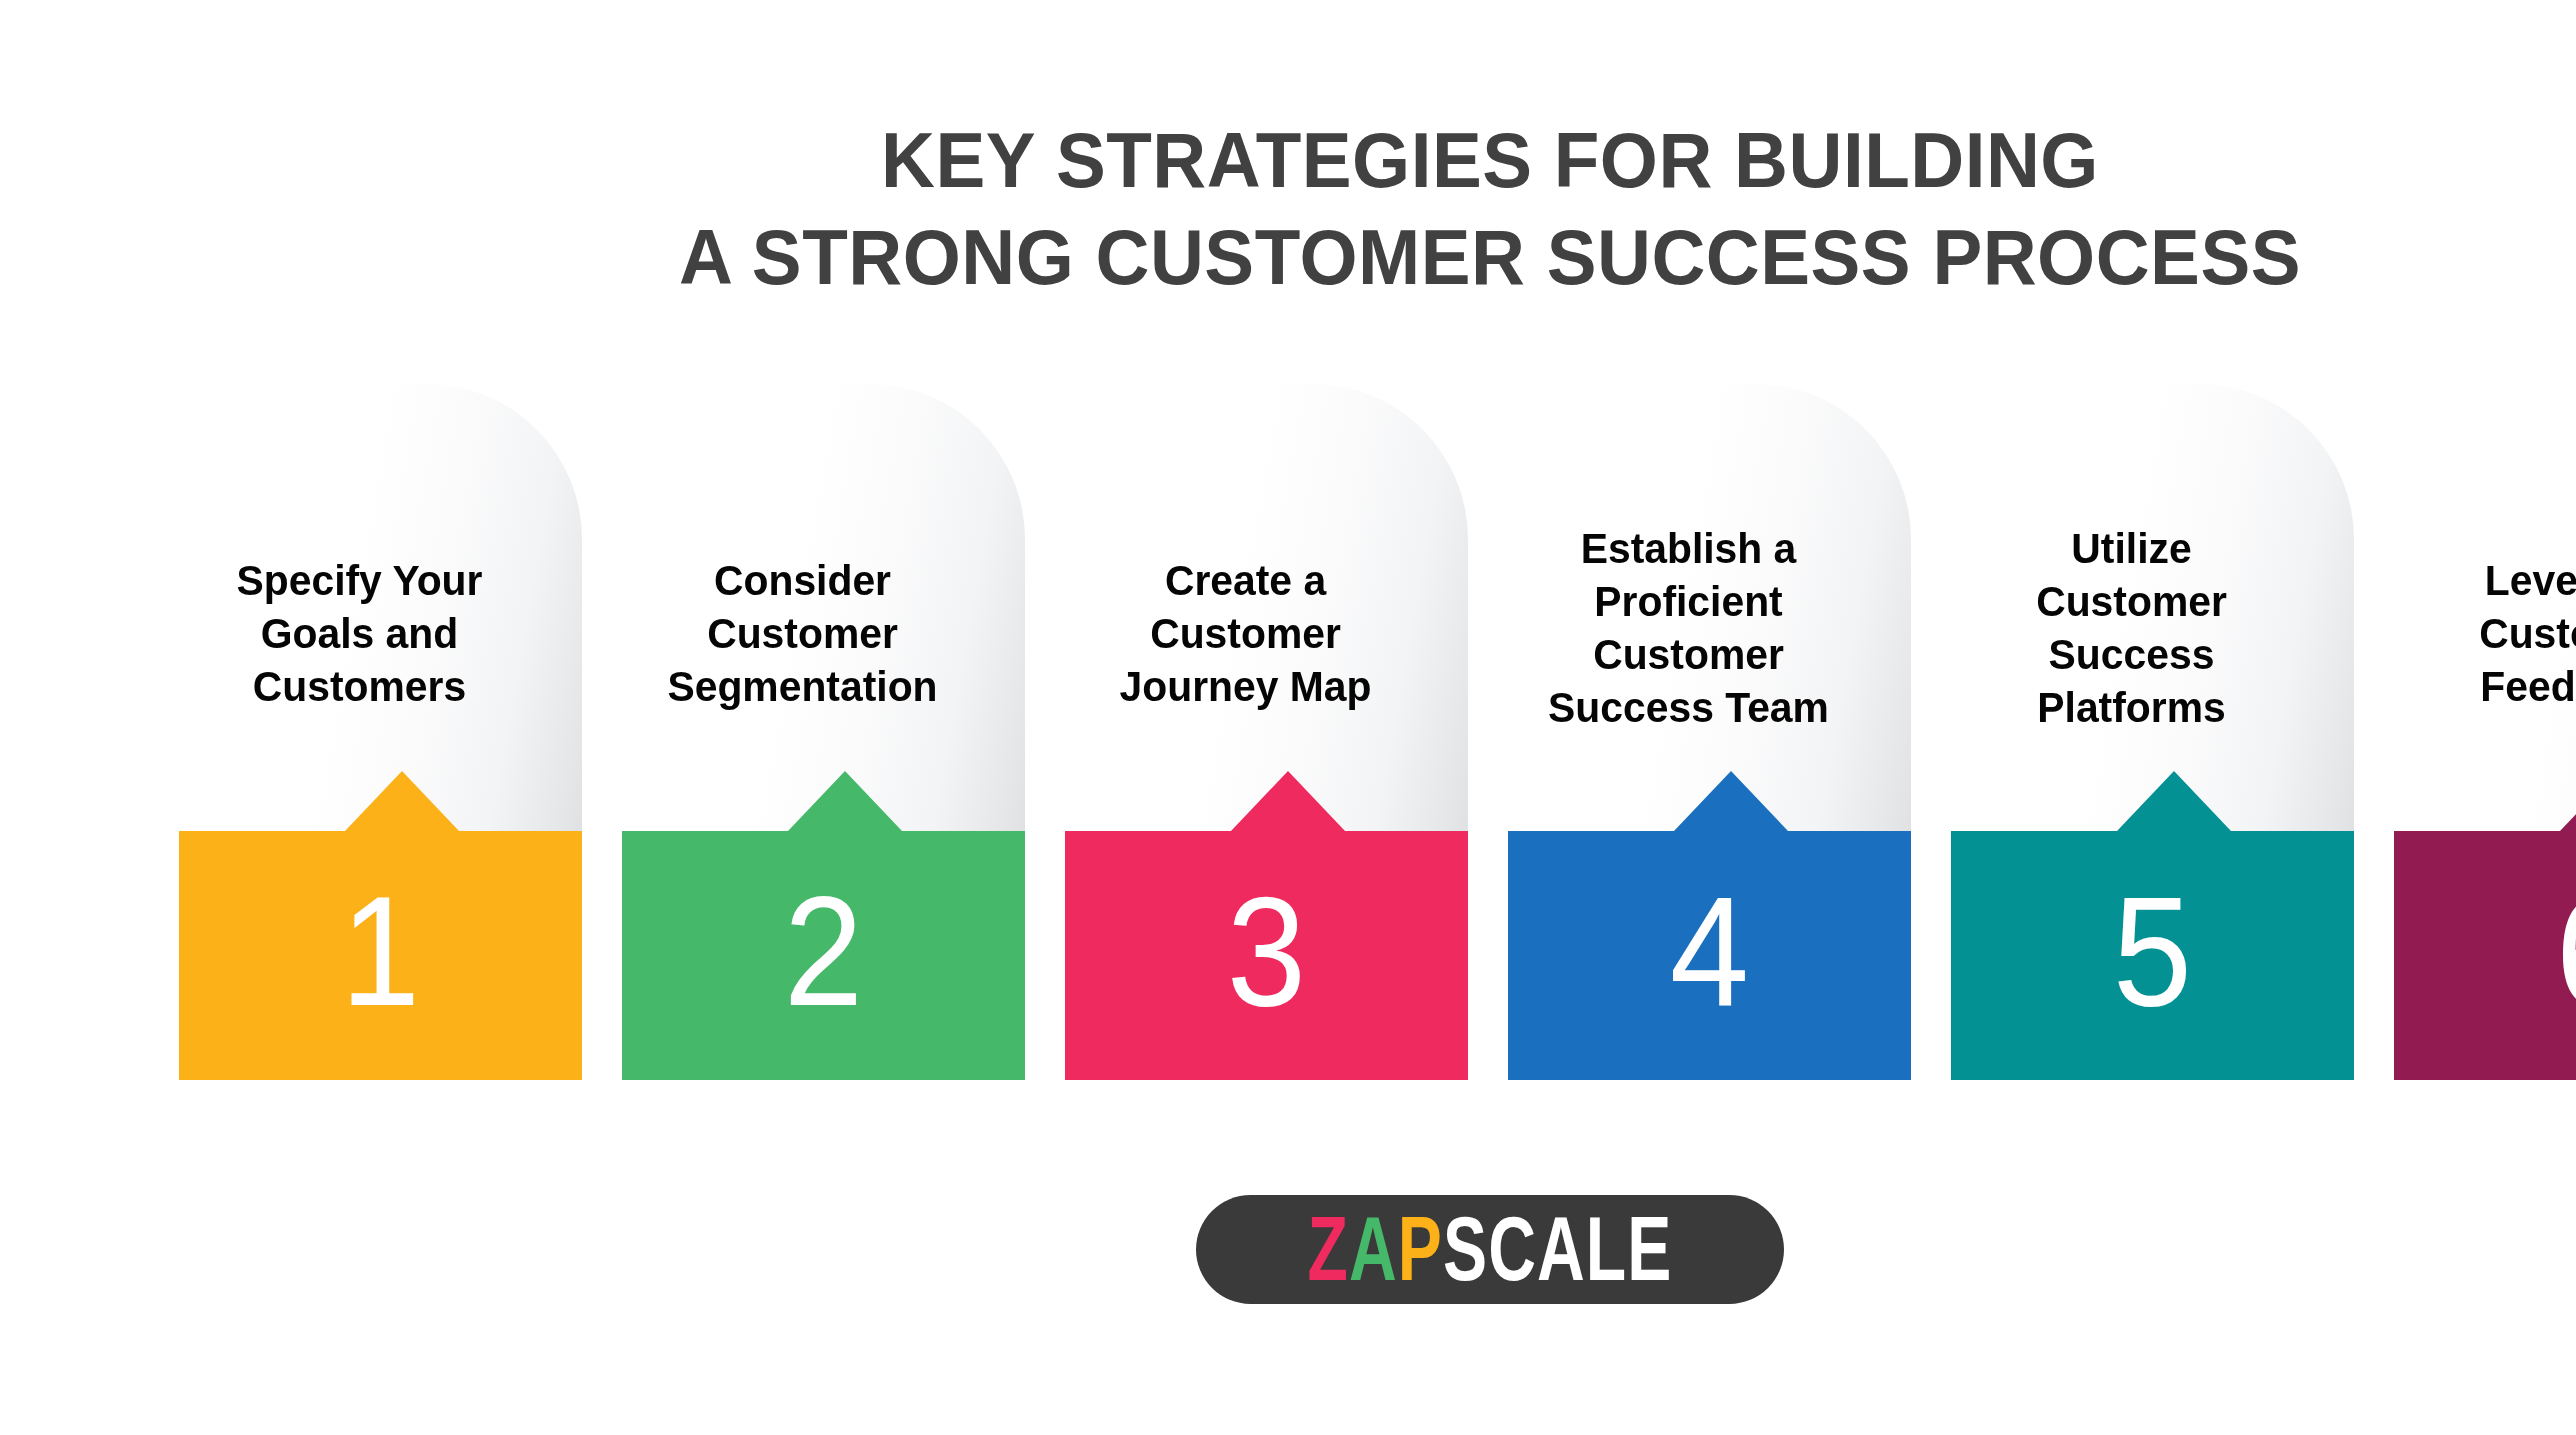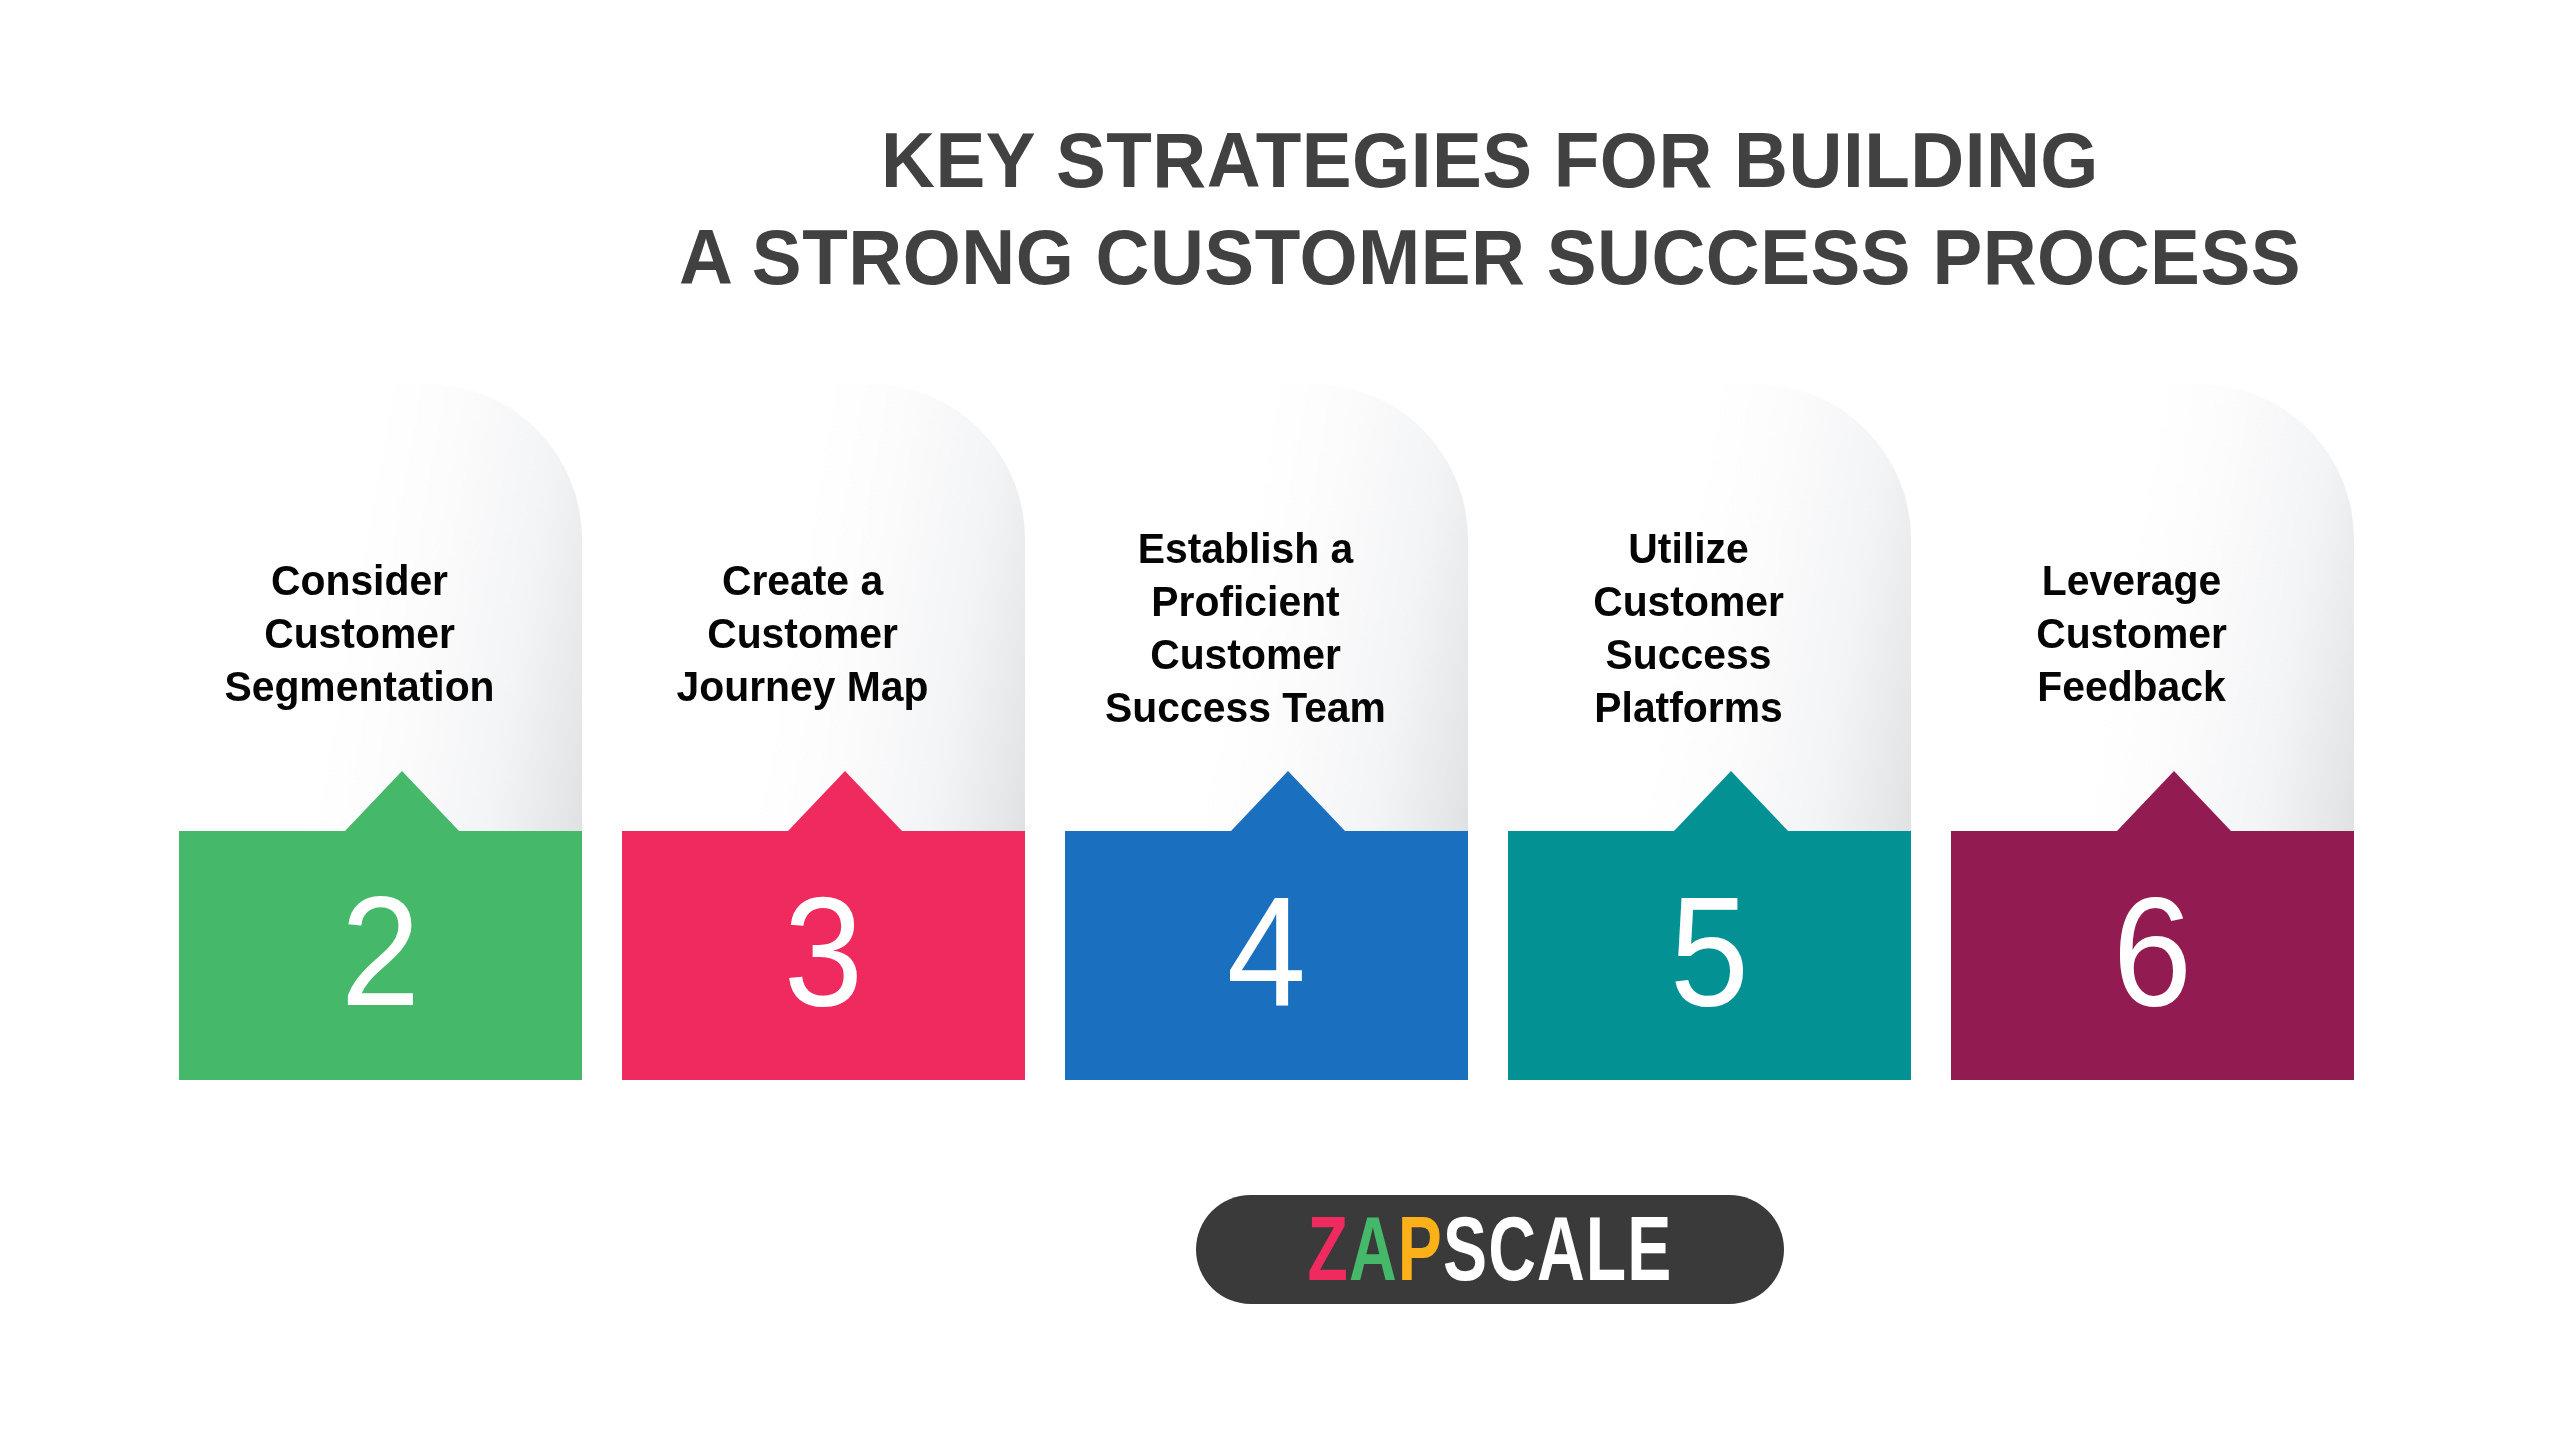--- a/index.html
+++ b/index.html
@@ -152,20 +152,32 @@
 
   <div class="title-block" style="color: rgb(65, 65, 65);">
     <span class="title-line">KEY STRATEGIES FOR BUILDING</span>
     <span class="title-line">A STRONG CUSTOMER SUCCESS PROCESS</span>
   </div>
 
   <div class="cards" id="cards-row">
       <div class="card">
         <div class="card-panel"></div>
         <div class="card-label">
+          <div>Specify Your</div>
+          <div>Goals and</div>
+          <div>Customers</div>
+        </div>
+        <div class="card-block" style="background: rgb(251, 177, 23); color: rgb(251, 177, 23);">
+          <div class="card-arrow" style="color: rgb(251, 177, 23);"></div>
+          <div class="card-number">1</div>
+        </div>
+      </div>
+      <div class="card">
+        <div class="card-panel"></div>
+        <div class="card-label">
           <div>Consider</div>
           <div>Customer</div>
           <div>Segmentation</div>
         </div>
         <div class="card-block" style="background: rgb(69, 184, 106); color: rgb(69, 184, 106);">
           <div class="card-arrow" style="color: rgb(69, 184, 106);"></div>
           <div class="card-number">2</div>
         </div>
       </div>
       <div class="card">

